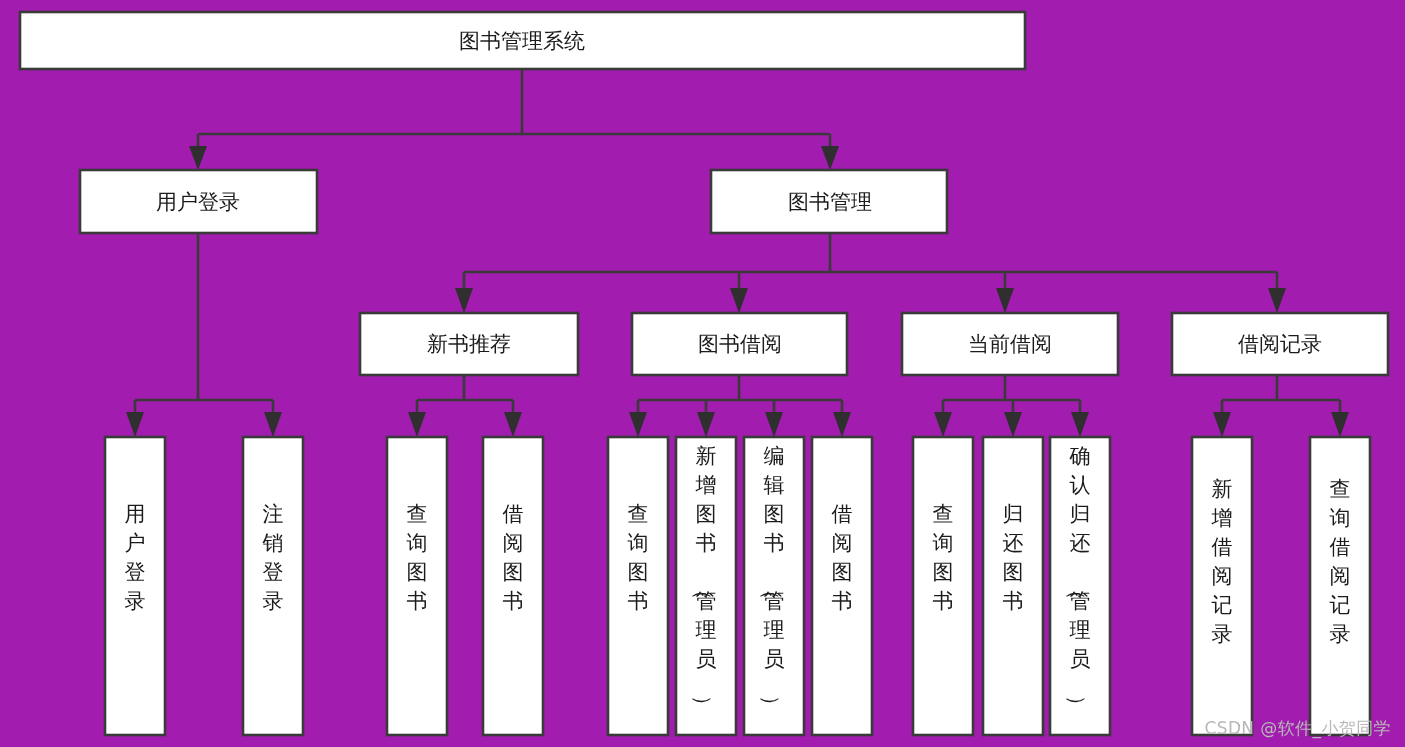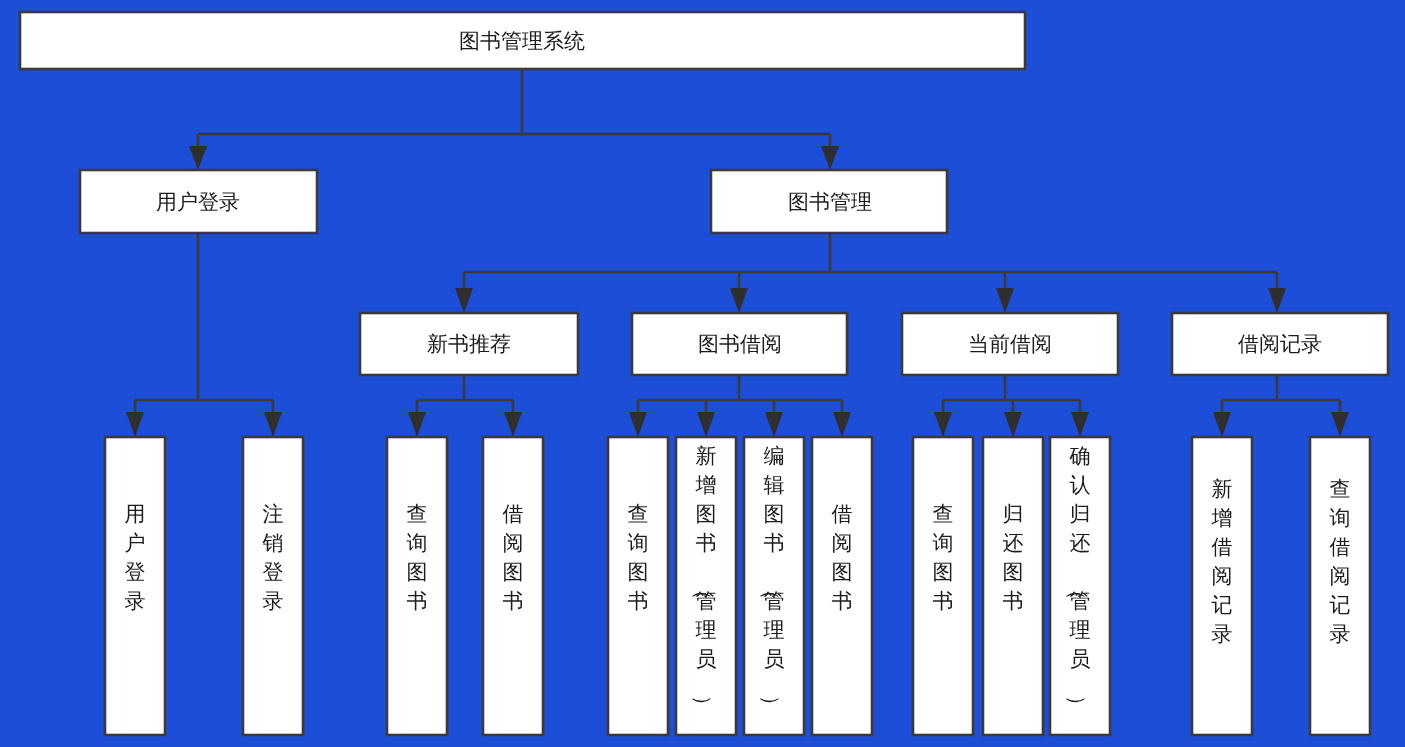--- a/index.html
+++ b/index.html
@@ -8,21 +8,21 @@
     padding: 0;
     background: #ffffff;
   }
   body {
     font-family: "DejaVu Sans", "Liberation Sans", sans-serif;
   }
   #diagram-root {
     position: relative;
     width: 1405px;
     height: 747px;
-    background: #1d4ed8;
+    background: #a21caf;
     overflow: hidden;
   }
   svg#flow {
     position: absolute;
     left: 0;
     top: 0;
     width: 1405px;
     height: 747px;
   }
   .node-rect {
@@ -230,13 +230,14 @@
       <rect class="node-rect" x="1192" y="437" width="60" height="298"></rect>
       <text class="node-label-v" x="1222" y="496"><tspan x="1222" dy="0">新</tspan><tspan x="1222" dy="29">增</tspan><tspan x="1222" dy="29">借</tspan><tspan x="1222" dy="29">阅</tspan><tspan x="1222" dy="29">记</tspan><tspan x="1222" dy="29">录</tspan></text>
     </g>
     <g>
       <rect class="node-rect" x="1310" y="437" width="60" height="298"></rect>
       <text class="node-label-v" x="1340" y="496"><tspan x="1340" dy="0">查</tspan><tspan x="1340" dy="29">询</tspan><tspan x="1340" dy="29">借</tspan><tspan x="1340" dy="29">阅</tspan><tspan x="1340" dy="29">记</tspan><tspan x="1340" dy="29">录</tspan></text>
     </g>
 
   </svg>
 
+  <div class="watermark">CSDN @软件_小贺同学</div>
 </div>
 
 </body></html>

